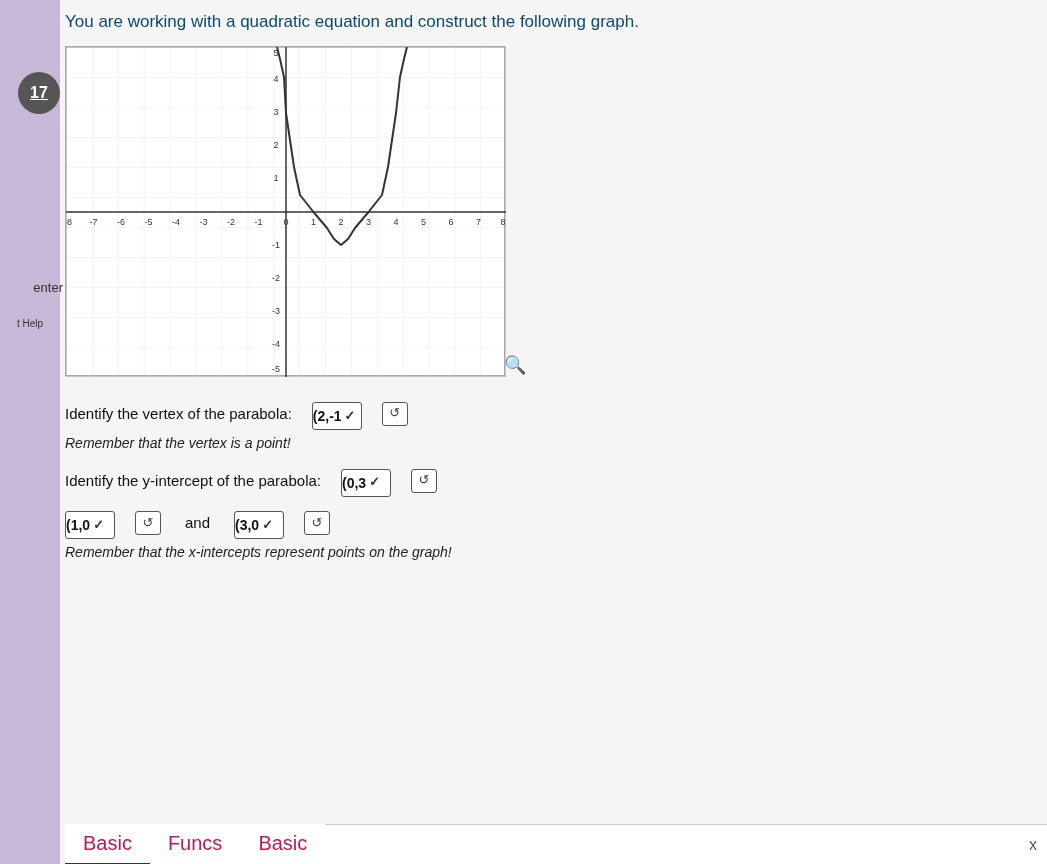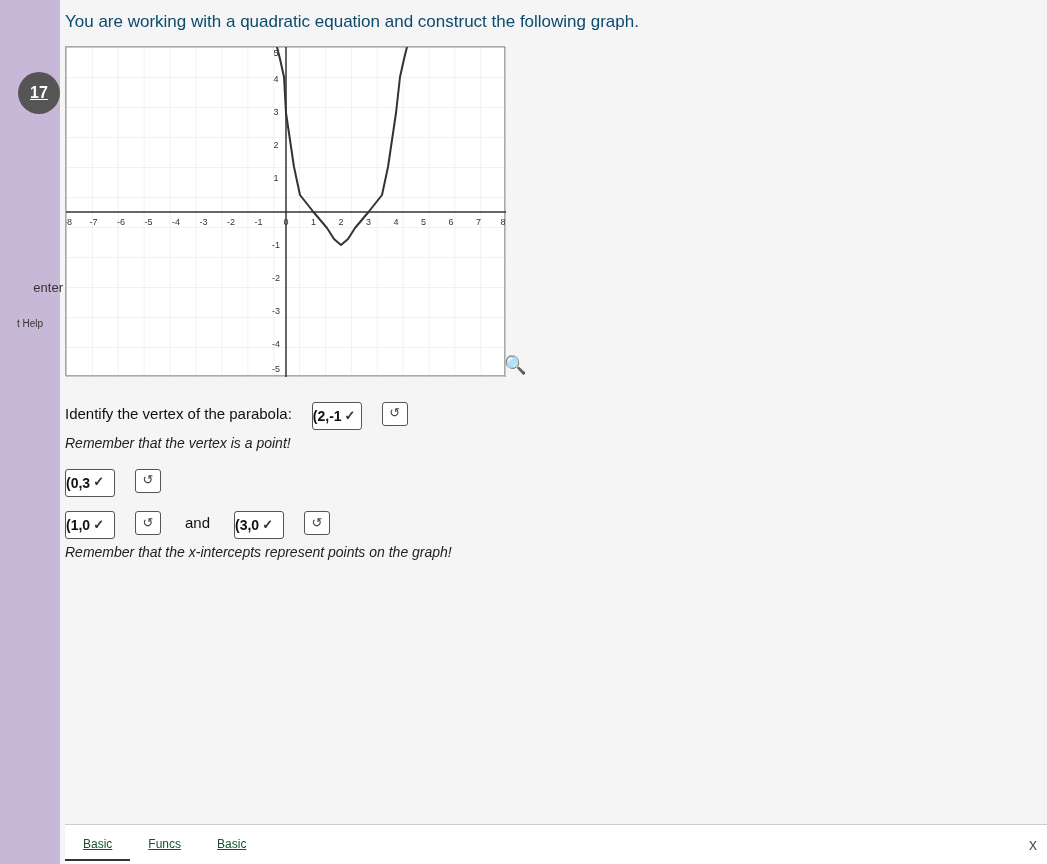--- a/index.html
+++ b/index.html
@@ -181,28 +181,27 @@
       height: 40px;
       background: white;
       border-top: 1px solid #ccc;
       display: flex;
       align-items: center;
       gap: 0;
     }
 
     .toolbar-btn {
       padding: 8px 18px;
-      font-size: 12px;
-      font-family: Arial, sans-serif;
-      color: #14532d;
+      font-size: 20px;
+      font-family: Arial, sans-serif;
+      color: #be185d;
       background: white;
       border: none;
       cursor: pointer;
       border-bottom: 2px solid transparent;
-      text-decoration: underline;
     }
 
     .toolbar-btn.active {
       border-bottom: 2px solid #333;
     }
 
     .close-x {
       position: absolute;
       right: 10px;
       bottom: 10px;
@@ -327,20 +326,21 @@
         </span>
         <span class="redo-btn">↺</span>
       </div>
       <div class="qa-line italic-note">
         <span>Remember that the vertex is a point!</span>
       </div>
     </div>
 
     <div class="qa-row">
       <div class="qa-line">
+        <span>Identify the y-intercept of the parabola:</span>
         <span class="answer-box">
           <span>(0,3</span>
           <span class="check-mark">✓</span>
         </span>
         <span class="redo-btn">↺</span>
       </div>
     </div>
 
     <div class="qa-row">
       <div class="qa-line">

